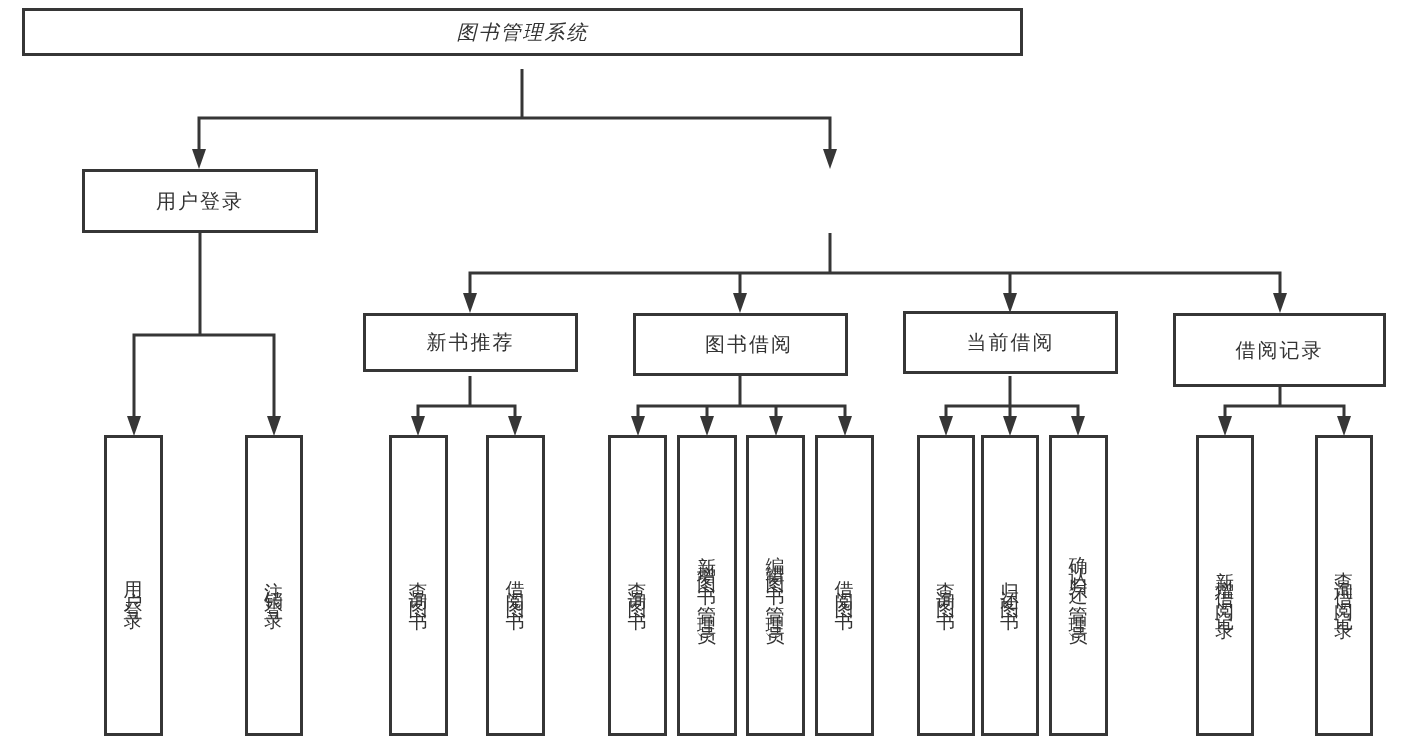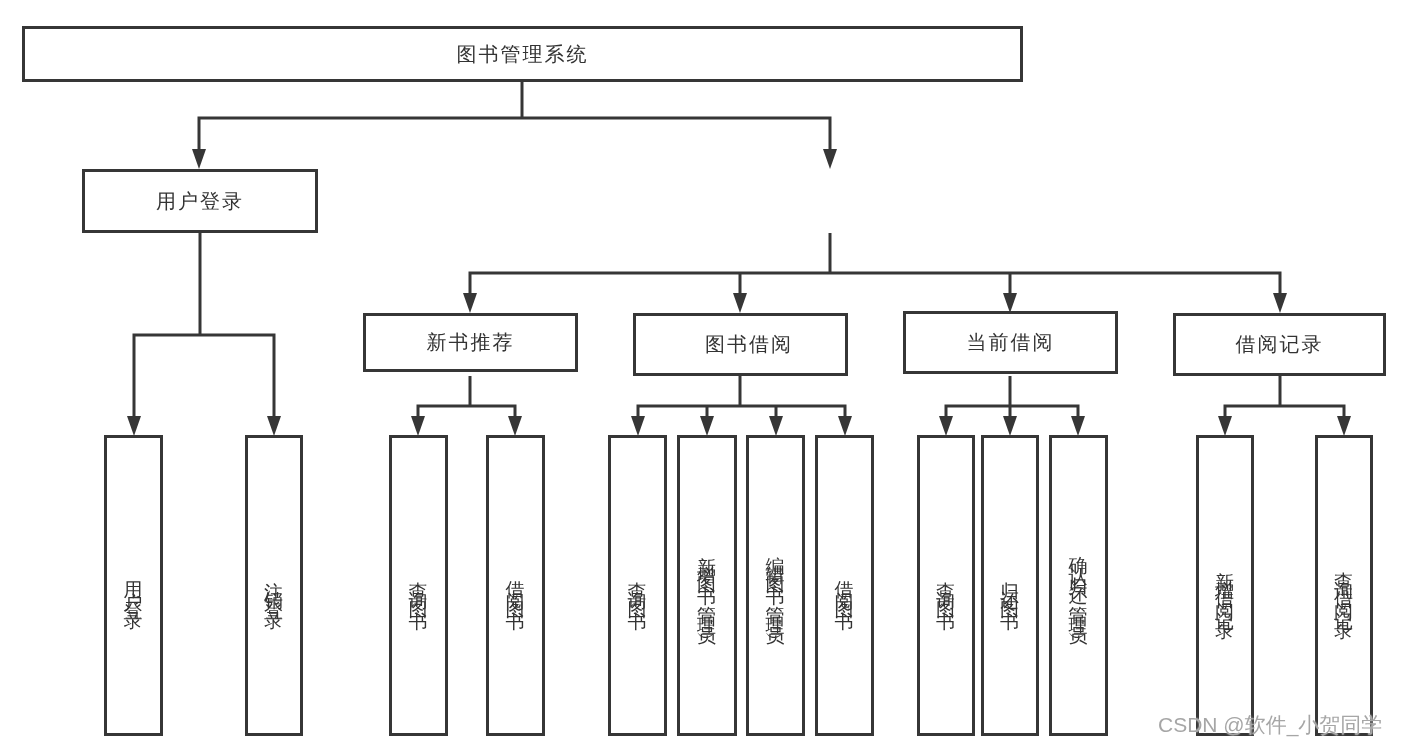--- a/index.html
+++ b/index.html
@@ -43,29 +43,29 @@
   .vnode > span{
     writing-mode:vertical-rl;
     text-orientation:mixed;
     font-size:19px;
     letter-spacing:10px;
     line-height:1;
     color:var(--text);
   }
 
   
-  .n-root{left:22px;top:26px;width:1001px;height:56px;}
+  .n-root{left:22px;top:8px;width:1001px;height:48px;font-style:italic;}
   
   .n-user-login{left:82px;top:169px;width:236px;height:64px;}
   .n-book-mgmt{left:712px;top:169px;width:235px;height:64px;}
   
   .n-new-book{left:363px;top:313px;width:215px;height:59px;}
   .n-borrowing{left:633px;top:313px;width:215px;height:63px;padding-left:17px;}
   .n-current{left:903px;top:311px;width:215px;height:63px;}
-  .n-records{left:1173px;top:313px;width:213px;height:63px;}
+  .n-records{left:1173px;top:313px;width:213px;height:74px;}
   
   .v-login{left:104px;width:59px;}
   .v-logout{left:245px;width:58px;}
   .v-query1{left:389px;width:59px;}
   .v-borrow1{left:486px;width:59px;}
   .v-query2{left:608px;width:59px;}
   .v-add-book{left:677px;width:60px;}
   .v-edit-book{left:746px;width:59px;}
   .v-borrow2{left:815px;width:59px;}
   .v-query3{left:917px;width:58px;}
@@ -179,14 +179,13 @@
     <span>确认归还（管理员）</span>
   </div>
 
   <div class="vnode v-add-rec">
     <span>新增借阅记录</span>
   </div>
   <div class="vnode v-query-rec">
     <span>查询借阅记录</span>
   </div>
 
-  <div class="watermark">CSDN @软件_小贺同学</div>
 </div>
 
 </body></html>

